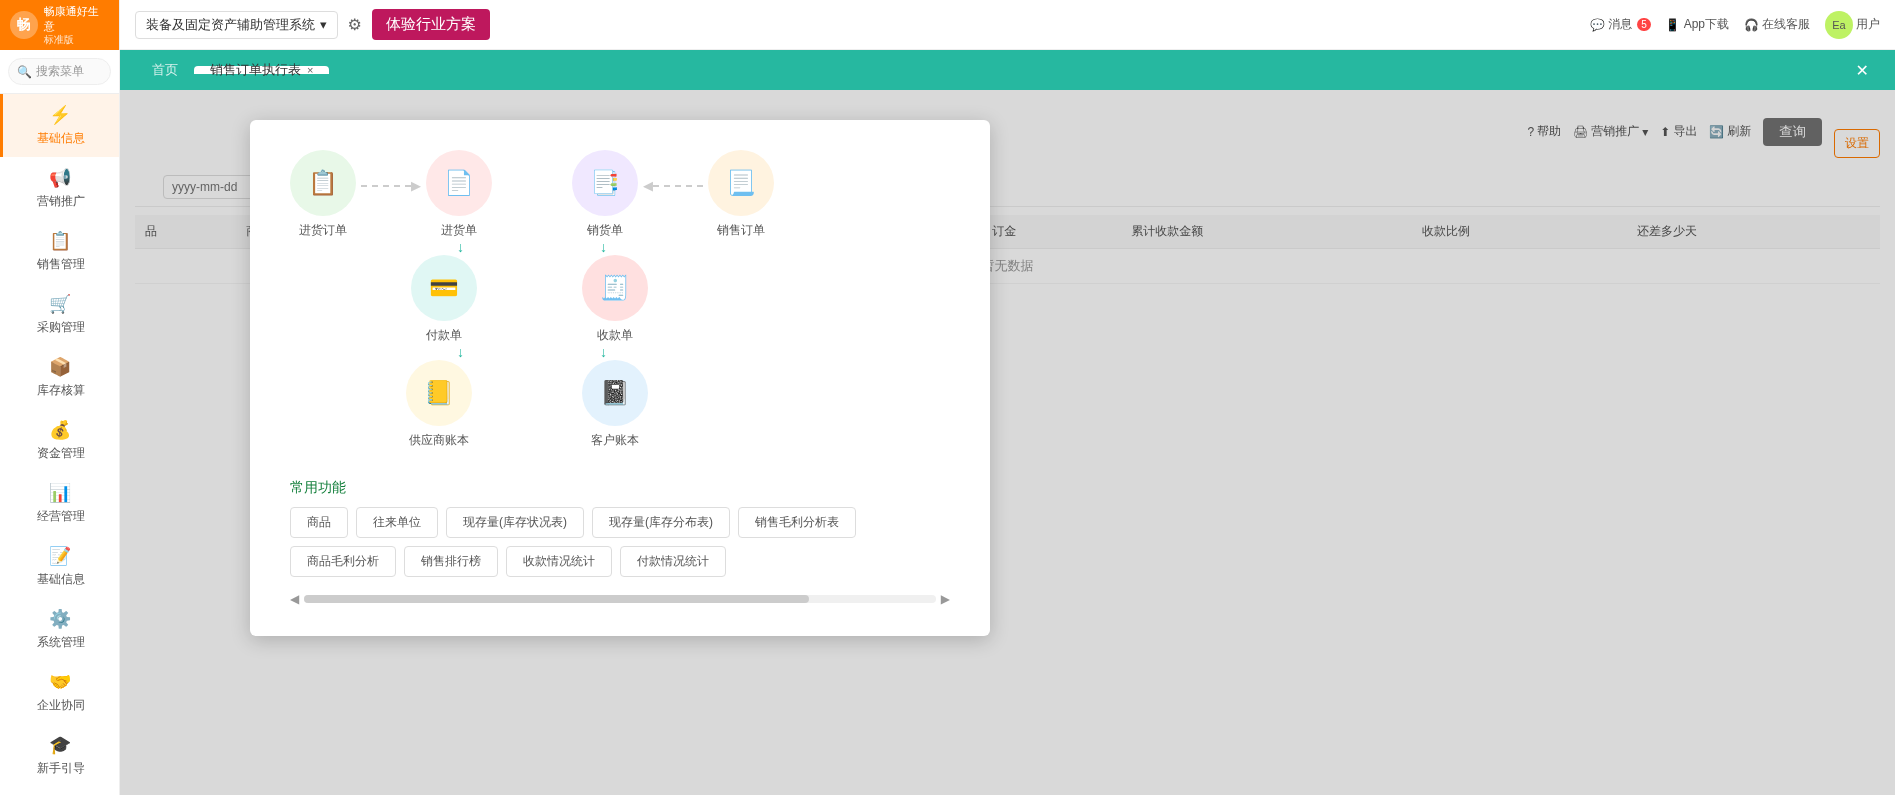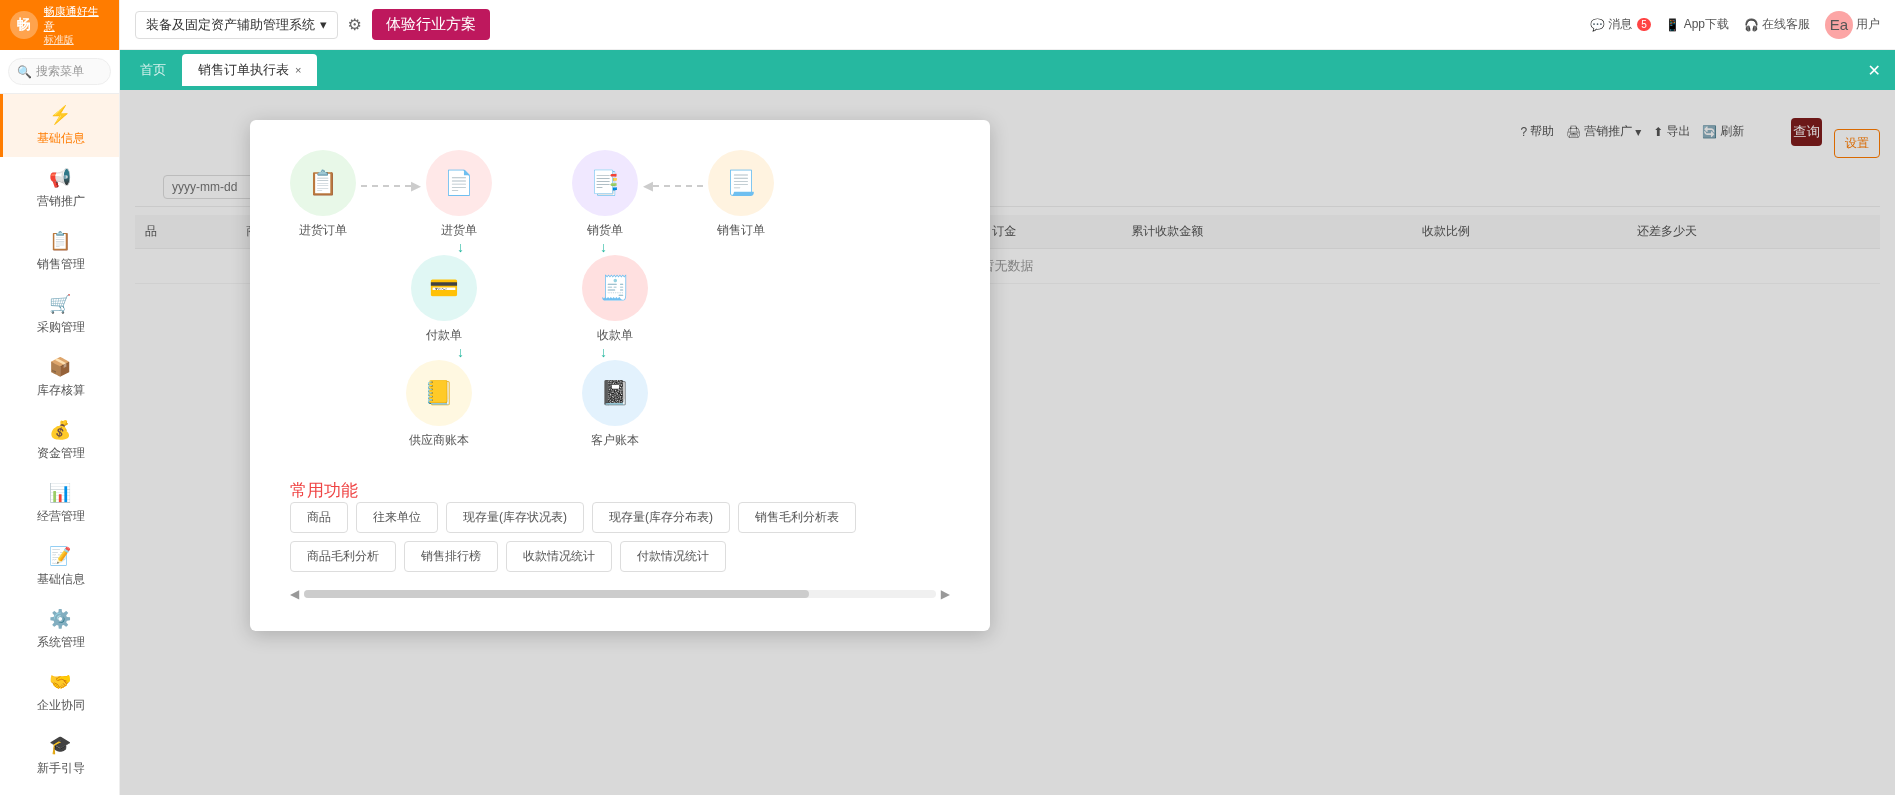--- a/index.html
+++ b/index.html
@@ -23,21 +23,21 @@
       gap: 6px;
       height: 50px;
     }
     .sidebar-logo-icon {
       width: 28px; height: 28px;
       background: rgba(255,255,255,0.3);
       border-radius: 50%;
       display: flex; align-items: center; justify-content: center;
       font-size: 14px; color: white; font-weight: bold;
     }
-    .sidebar-logo-text { font-size: 11px; line-height: 1.3; color: white; text-decoration: underline; }
+    .sidebar-logo-text { font-size: 11px; line-height: 1.3; color: white; }
     .sidebar-search {
       padding: 8px;
       border-bottom: 1px solid #eee;
     }
     .sidebar-search-btn {
       width: 100%;
       border: 1px solid #eee;
       background: #fafafa;
       border-radius: 15px;
       padding: 4px 8px;
@@ -90,29 +90,29 @@
     .top-bar-gear { font-size: 16px; color: #666; cursor: pointer; }
     .top-bar-actions {
       display: flex; align-items: center; gap: 15px;
       font-size: 12px; color: #555;
     }
     .top-bar-action-item { display: flex; align-items: center; gap: 3px; cursor: pointer; }
     .badge {
       background: #f44; color: white; border-radius: 8px;
       font-size: 10px; padding: 1px 4px; margin-left: 2px;
     }
-    .avatar { width: 28px; height: 28px; background: #fca5a5; border-radius: 50%; display: flex; align-items: center; justify-content: center; font-size: 15px; color: #555; }
+    .avatar { width: 28px; height: 28px; background: #bef264; border-radius: 50%; display: flex; align-items: center; justify-content: center; font-size: 11px; color: #555; }
 
     
     .tab-bar {
       background: #26b8a0;
       display: flex;
       align-items: stretch;
       height: 40px;
-      padding: 4px;
+      padding: 16px;
     }
     .tab {
       display: flex; align-items: center;
       padding: 0 16px;
       cursor: pointer;
       font-size: 13px;
       color: rgba(255,255,255,0.8);
       gap: 6px;
     }
     .tab.active {
@@ -142,21 +142,21 @@
       background: white;
       padding: 10px 15px;
     }
 
     .panel-toolbar {
       display: flex; align-items: center; justify-content: flex-end;
       gap: 12px; padding: 5px 0 10px;
       font-size: 12px; color: #555;
     }
     .panel-toolbar-item { display: flex; align-items: center; gap: 3px; cursor: pointer; }
-    .query-btn { background: #7f1d1d; color: white; border: none; padding: 5px 2px; border-radius: 4px; cursor: pointer; margin-left: 35px; }
+    .query-btn { background: #737373; color: white; border: none; padding: 5px 16px; border-radius: 4px; cursor: pointer; }
     .set-btn { background: #fff; color: #ff7c00; border: 1px solid #ff7c00; padding: 5px 10px; border-radius: 4px; cursor: pointer; font-size: 12px; margin-top: 24px; }
 
     .filter-row {
       display: flex; align-items: center; gap: 10px;
       padding: 6px 0; border-bottom: 1px solid #eee; margin-bottom: 8px;
     }
     .filter-input {
       border: 1px solid #ddd; border-radius: 4px; padding: 4px 8px;
       font-size: 12px; color: #999; width: 150px; margin-left: 28px;
     }
@@ -217,21 +217,21 @@
     .flow-circle-teal { background: #e0f7f4; color: #26b8a0; }
     .flow-circle-red { background: #ffe0e0; color: #e53935; }
     .flow-circle-amber { background: #fff8e1; color: #f57c00; }
     .flow-circle-blue { background: #e3f2fd; color: #1e88e5; }
 
     .flow-label { font-size: 12px; color: #555; }
     .flow-arrow-v { color: #26b8a0; font-size: 14px; text-align: center; }
 
     
     .common-functions { margin-top: 10px; }
-    .common-title { font-size: 17px; color: #ef4444; }
+    .common-title { font-size: 14px; color: #15803d; margin-bottom: 10px; }
     .common-buttons { display: flex; flex-wrap: wrap; gap: 8px; }
     .common-btn {
       border: 1px solid #ddd; background: white; padding: 6px 16px;
       border-radius: 4px; font-size: 12px; color: #555; cursor: pointer;
     }
 
     
     .popup-scrollbar {
       margin-top: 15px;
       display: flex; align-items: center; gap: 5px;

